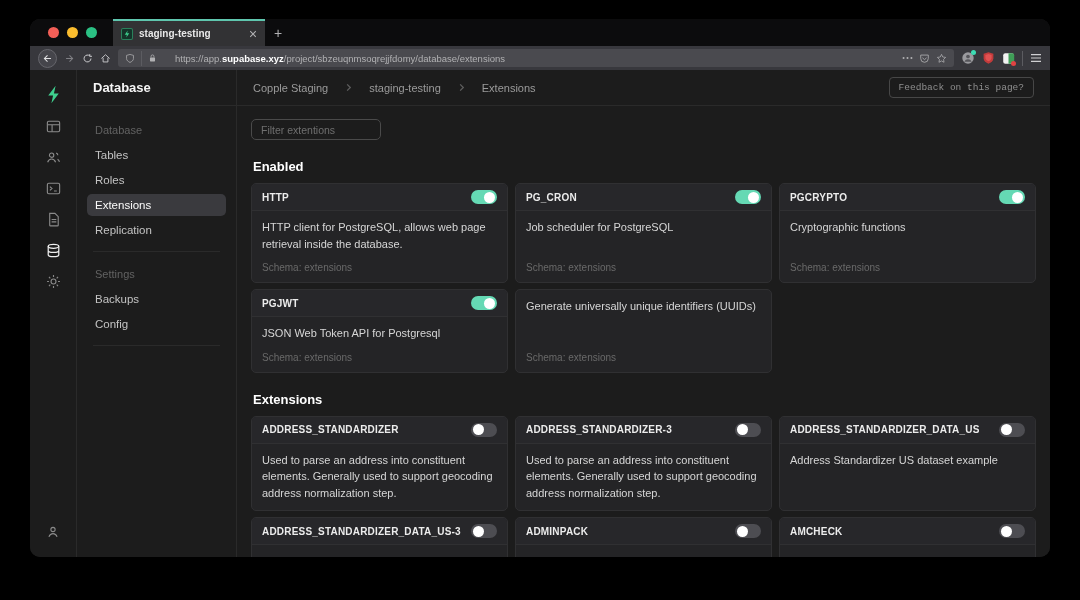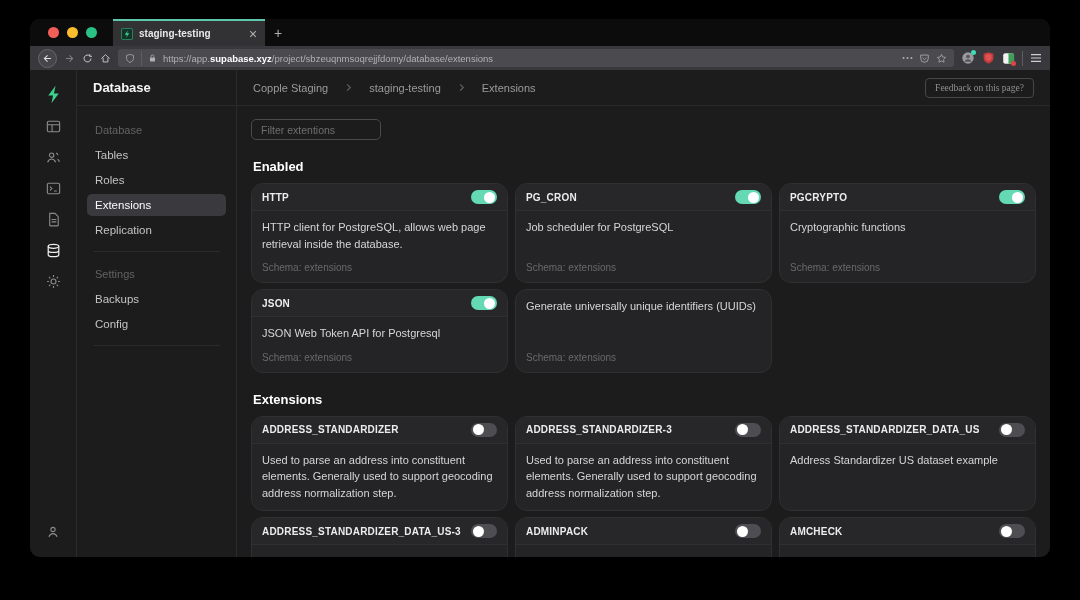--- a/index.html
+++ b/index.html
@@ -26,21 +26,21 @@
     color:#b1b1b3; font-size:14px; }
 
   .toolbar { height:24px; background:#38383d; display:flex; align-items:center;
     padding:0 8px; gap:7px; flex:none; }
   .navbtn { color:#cfcfd2; display:flex; }
   .navbtn.back { width:19px; height:19px; border-radius:50%; background:#45454b;
     border:1px solid #66666c; align-items:center; justify-content:center; }
   .navbtn.fwd { color:#808085; }
   .urlbar { flex:1; height:18px; background:#4a4a4f; border-radius:3px;
     display:flex; align-items:center; padding:0 7px; gap:6px; min-width:0; }
-  .url { font-size:9.5px; color:#b1b1b3; flex:1; white-space:nowrap; overflow:hidden; }
+  .url { font-size:9.5px; color:#b1b1b3; flex:1; white-space:nowrap; overflow:hidden;margin-left:12px; }
   .url b { color:#fff; font-weight:bold; }
   .sep { width:1px; height:15px; background:#5c5c61; }
   .extbadge { position:relative; display:flex; }
   .dotbadge { position:absolute; width:5px; height:5px; border-radius:50%; }
 
   
   .content { flex:1; display:flex; min-height:0; background:#1c1c1c; }
 
   .rail { width:47px; flex:none; border-right:1px solid #2a2a2a;
     display:flex; flex-direction:column; align-items:center; padding-top:8px; }
@@ -61,32 +61,32 @@
   .menu-item.active { background:#3a3a3e; color:#fafafa; }
   .menu-div { border-top:1px solid #2a2a2a; margin:10px 6px 12px; }
 
   .main { flex:1; display:flex; flex-direction:column; min-width:0; }
   .main-header { height:36px; flex:none; border-bottom:1px solid #2a2a2a;
     display:flex; align-items:center; padding:0 16px; gap:16px; }
   .crumb { font-size:11px; color:#9b9b9b; }
   .crumb-sep { color:#5f5f5f; display:flex; }
   .feedback { margin-left:auto; font-size:9.5px; color:#8f8f8f; border:1px solid #474747;
     border-radius:4px; padding:4px 9px; background:transparent; cursor:pointer;
-    font-family:Liberation Serif, serif; }
+    font-family:Liberation Mono, monospace; }
 
   .main-body { flex:1; overflow:hidden; padding:13px 14px 0; }
   .filter { width:130px; height:21px; background:transparent; border:1px solid #4a4a4a;
     border-radius:5px; color:#bbb; font-size:10.5px; padding:0 9px; outline:none;
     font-family:"Liberation Sans", sans-serif; }
   .filter::placeholder { color:#6f6f6f; }
 
   .sec-h { font-size:13px; font-weight:bold; color:#fff; margin:19px 2px 9px; }
   .grid { display:grid; grid-template-columns:repeat(3,1fr); gap:6px 7px; }
 
-  .card { background:#242426; border:1px solid #303032; border-radius:12px;
+  .card { background:#242426; border:1px solid #303032; border-radius:5px;
     display:flex; flex-direction:column; overflow:hidden; }
   .card-header { display:flex; align-items:center; justify-content:space-between;
     padding:6px 10px; border-bottom:1px solid #303032; background:#27272a; min-height:24px;}
   .card-title { font-size:10px; font-weight:bold; color:#ececec; letter-spacing:.2px; }
   .card-body { padding:8px 10px 9px; flex:1; display:flex; flex-direction:column; }
   .card-desc { font-size:11px; color:#d6d6d6; line-height:1.5; }
   .card-schema { margin-top:auto; padding-top:10px; font-size:10px; color:#696969; }
   .sec-enabled .card-body { min-height:50px; }
 
   .toggle { width:26px; height:14px; border-radius:8px; background:#4d4d52;
@@ -333,21 +333,21 @@
                   <span class="knob"></span>
                 </span>
               </div>
             <div class="card-body">
                 <p class="card-desc">Cryptographic functions</p>
                 <div class="card-schema">Schema: extensions</div>
               </div>
           </div>
           <div class="card">
             <div class="card-header">
-                <span class="card-title">JSON</span>
+                <span class="card-title">PGJWT</span>
                 <span class="toggle on">
                   <span class="knob"></span>
                 </span>
               </div>
             <div class="card-body">
                 <p class="card-desc">JSON Web Token API for Postgresql</p>
                 <div class="card-schema">Schema: extensions</div>
               </div>
           </div>
           <div class="card">

